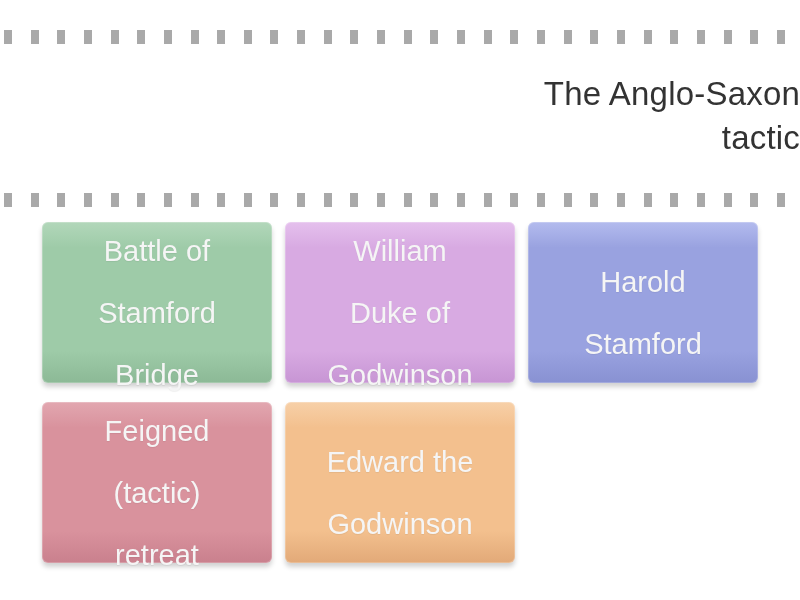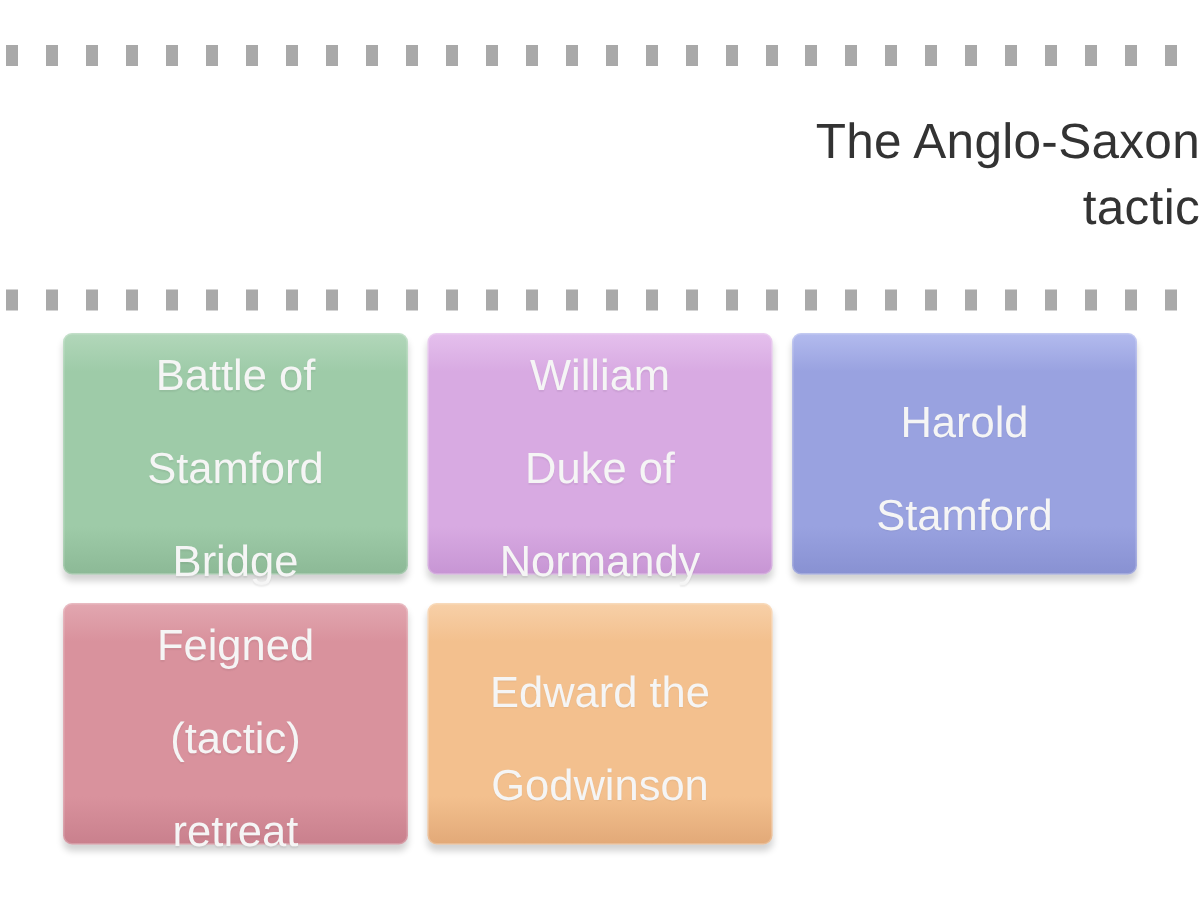--- a/index.html
+++ b/index.html
@@ -105,21 +105,21 @@
 
     <div class="tile" style="--c-top: #b2d7ba; --c-base: #9ecba8; --c-bottom: #8cb996;">
       <span class="tile-label">Battle of
 Stamford
 Bridge</span>
     </div>
 
     <div class="tile" style="--c-top: #e5c0ed; --c-base: #d8aae2; --c-bottom: #c795d4;">
       <span class="tile-label">William
 Duke of
-Normandy</span>
+Godwinson</span>
     </div>
 
 
     <div class="tile" style="--c-top: #b3bbee; --c-base: #99a2e0; --c-bottom: #8891d2;">
       <span class="tile-label">Harold
 Stamford</span>
     </div>
 
     <div class="tile" style="--c-top: #e2a7b0; --c-base: #d9929d; --c-bottom: #c9808d;">
       <span class="tile-label">Feigned

